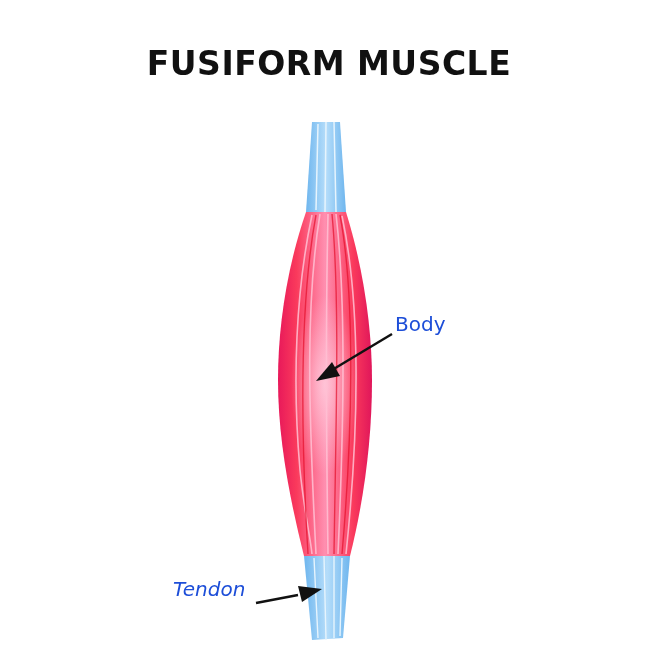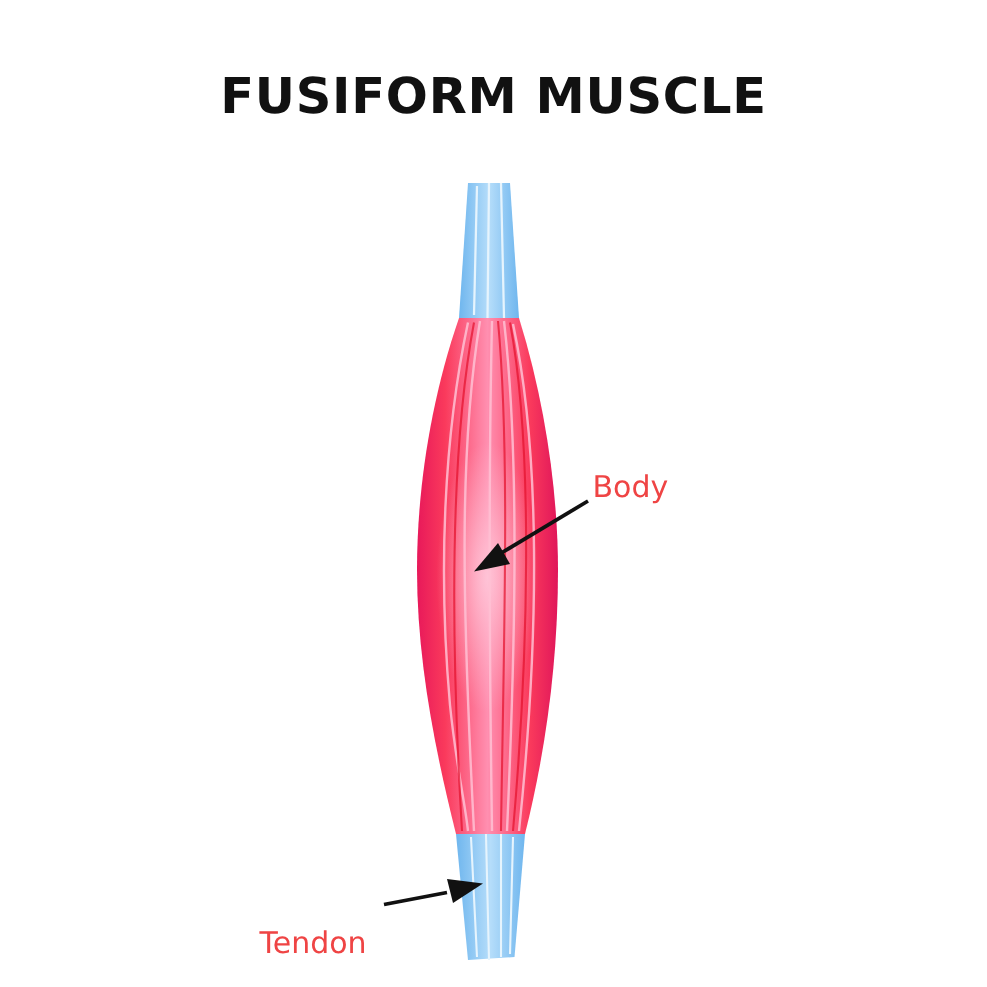--- a/index.html
+++ b/index.html
@@ -1,18 +1,18 @@
 <!DOCTYPE html>
 <html><head>
 <meta charset="utf-8">
 <style>
   html, body { margin:0; padding:0; background:#ffffff; }
   body { width:658px; height:658px; position:relative; overflow:hidden; font-family:"DejaVu Sans", sans-serif; }
   .title { position:absolute; left:0; top:44px; width:658px; text-align:center; font-weight:bold; font-size:33px; letter-spacing:0.5px; color:#111; }
-  .label { position:absolute; font-size:20px; color:#ef4444; }
+  .label { position:absolute; font-size:20px; color:#1d4ed8; }
   svg.diagram { position:absolute; left:0; top:0; }
 </style>
 </head>
 <body>
 
 <div class="title">FUSIFORM MUSCLE</div>
 
 <svg class="diagram" width="658" height="658" viewBox="0 0 658 658">
   <defs>
     <linearGradient id="tendonGrad" x1="0" x2="1" y1="0" y2="0">
@@ -65,13 +65,13 @@
     <polygon points="316,381 332,362 340,376" fill="#111"></polygon>
   </g>
 
   <g>
     <line x1="256" y1="603" x2="298" y2="595" stroke="#111" stroke-width="2.5"></line>
     <polygon points="322,589 298,586 302,602" fill="#111"></polygon>
   </g>
 </svg>
 
 <div class="label" style="left:395px; top:312px;">Body</div>
-<div class="label" style="left:173px; top:616px;">Tendon</div>
+<div class="label" style="left:173px; top:577px;font-style:italic;">Tendon</div>
 
 </body></html>

